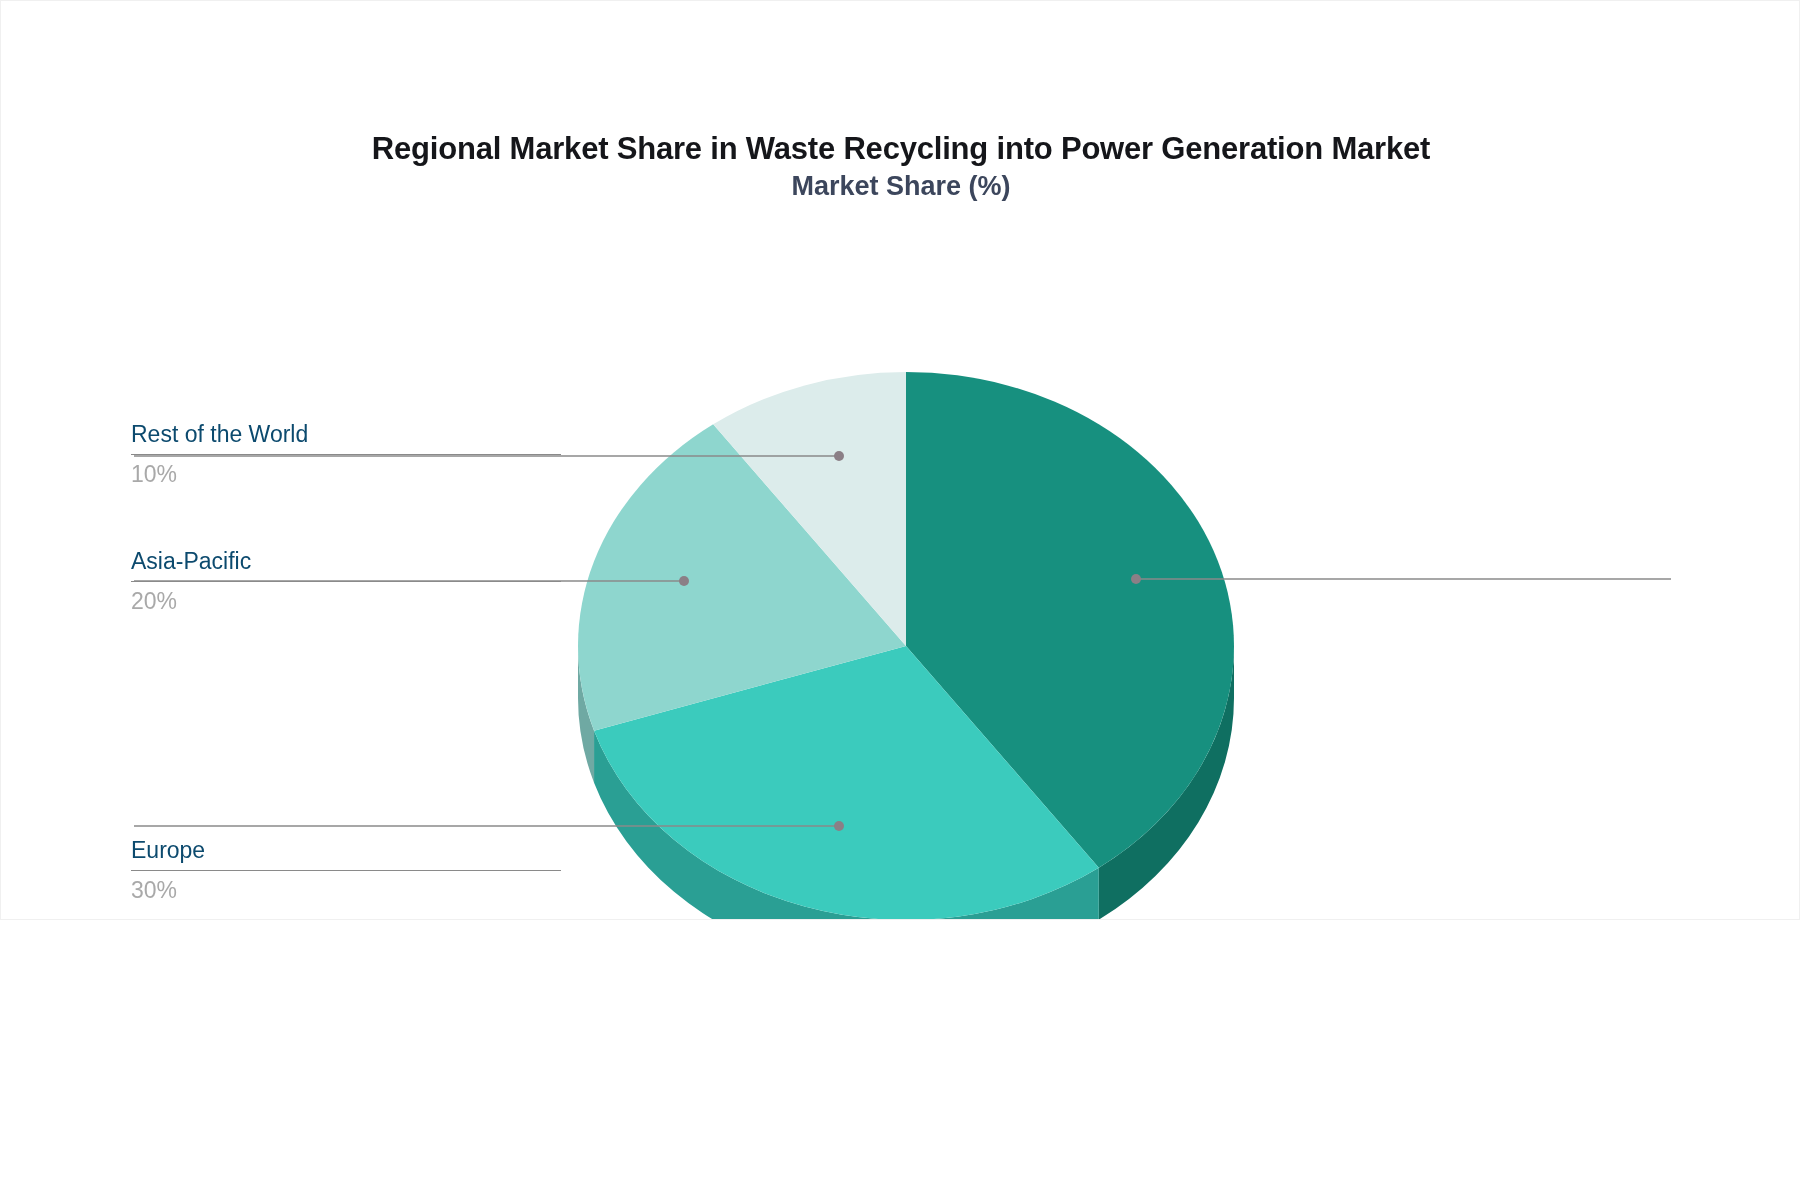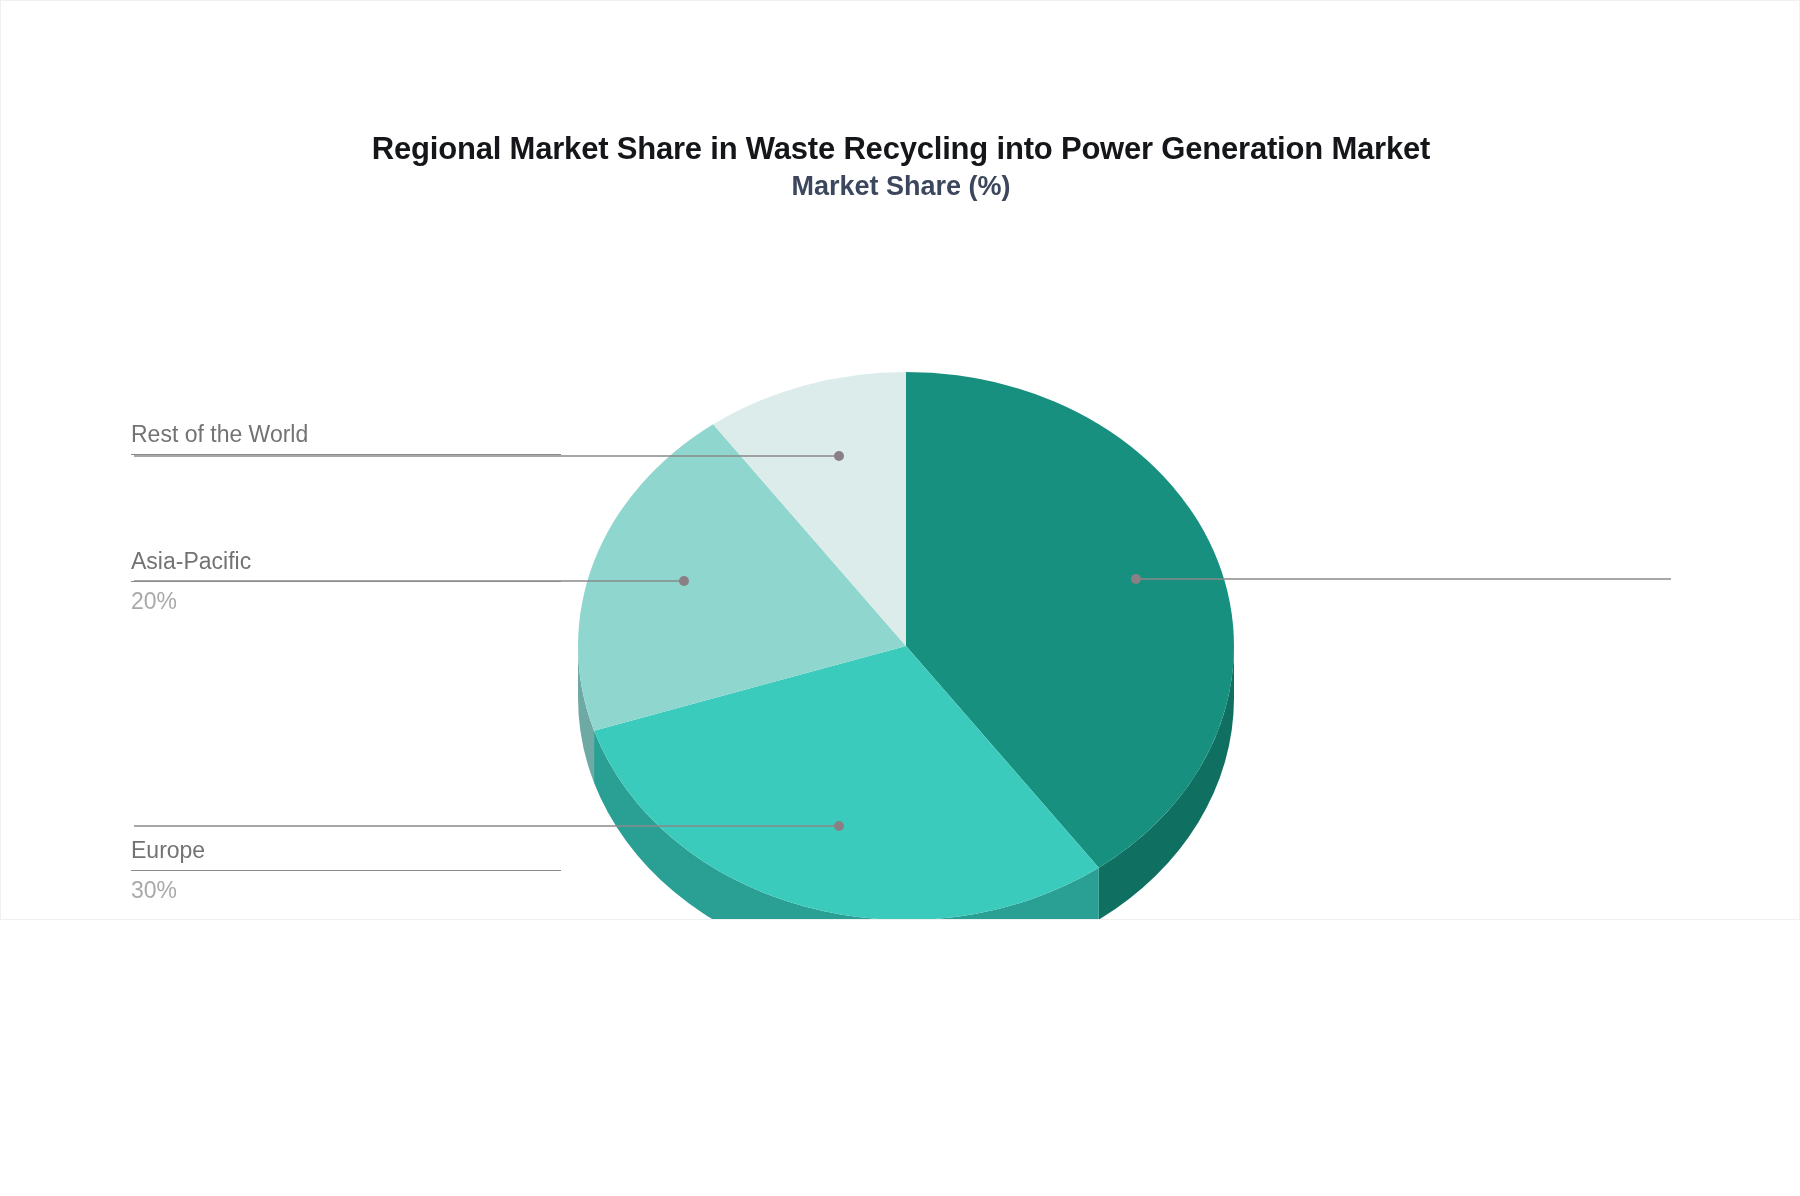--- a/index.html
+++ b/index.html
@@ -50,21 +50,21 @@
     top: 0;
   }
 
   
   .callout {
     position: absolute;
     width: 430px;
   }
   .callout .name {
     font-size: 23px;
-    color: #737373;
+    color: #0c4a6e;
     line-height: 30px;
     white-space: nowrap;
   }
   .callout .rule {
     height: 1px;
     background: #8a8a8a;
     margin: 5px 0 4px 0;
   }
   .callout .value {
     font-size: 23px;
@@ -130,20 +130,21 @@
       <circle cx="838" cy="825" r="5" fill="#8b7f86"></circle>
 
       <line x1="1135" y1="578" x2="1670" y2="578" stroke="#8a8a8a" stroke-width="1.6"></line>
       <circle cx="1135" cy="578" r="5" fill="#8b7f86"></circle>
     </g>
   </svg>
 
   <div class="callout left" id="callout-row">
     <div class="name">Rest of the World</div>
     <div class="rule"></div>
+    <div class="value">10%</div>
   </div>
 
   <div class="callout left" id="callout-apac">
     <div class="name">Asia-Pacific</div>
     <div class="rule"></div>
     <div class="value">20%</div>
   </div>
 
   <div class="callout left" id="callout-europe">
     <div class="name">Europe</div>

